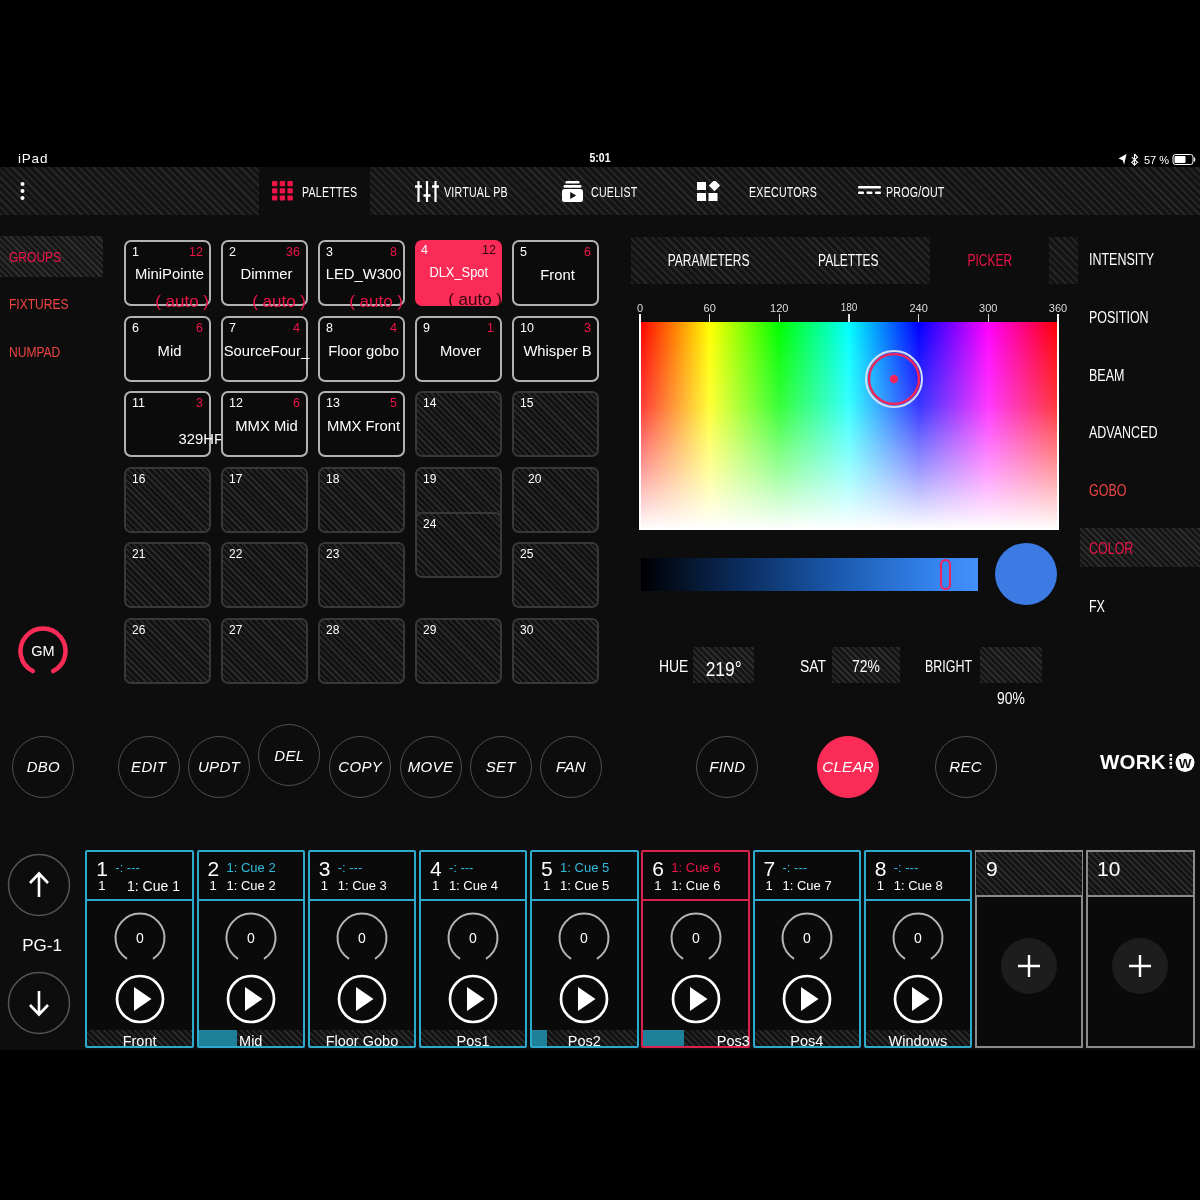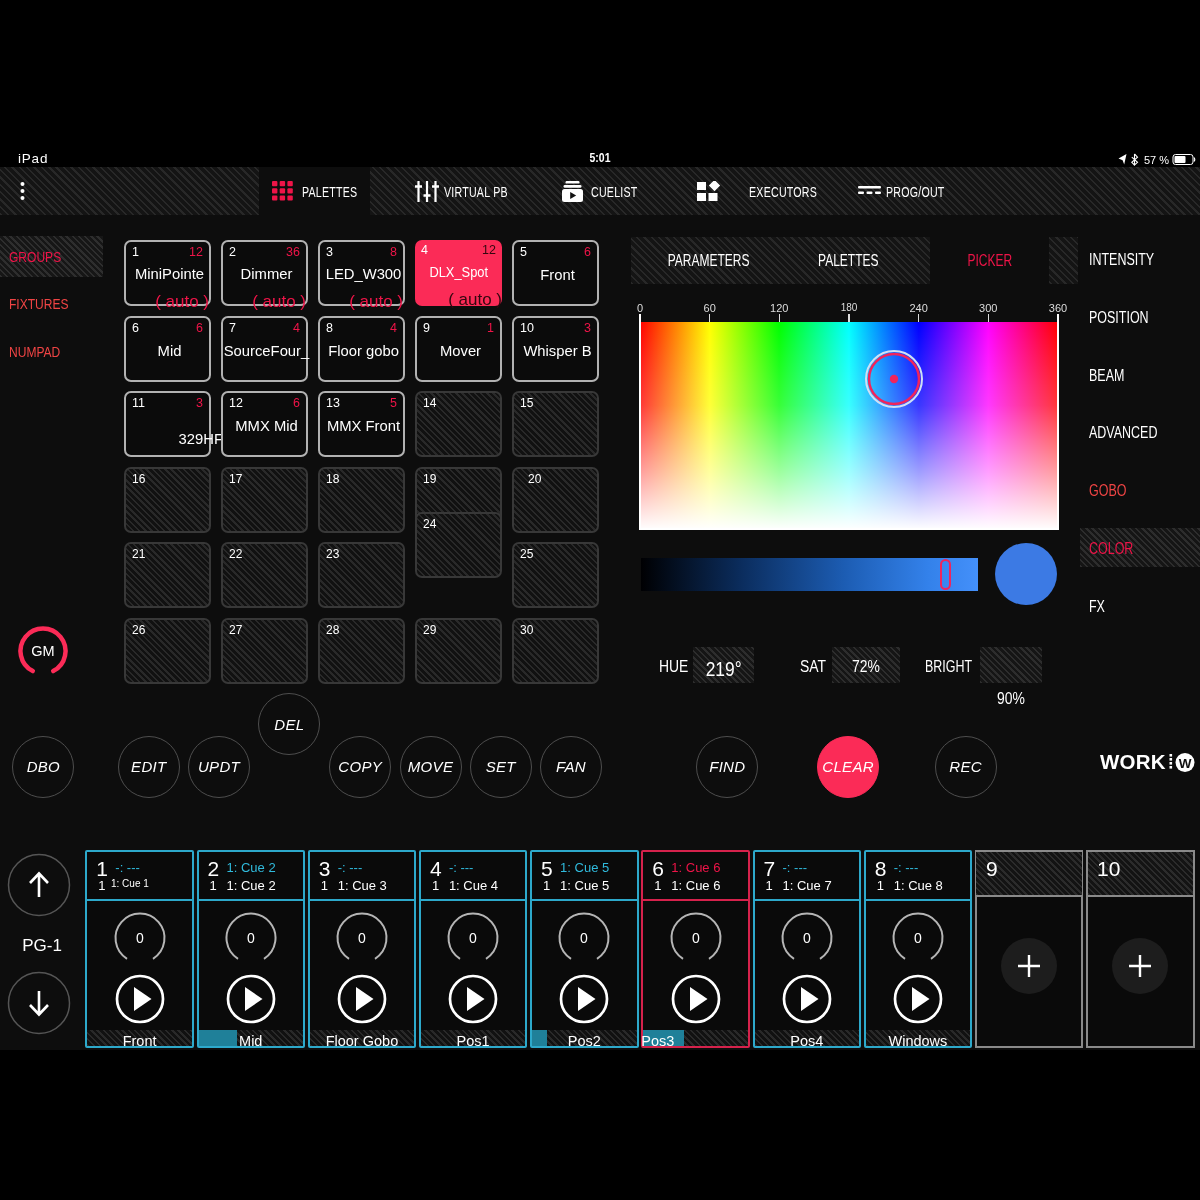--- a/index.html
+++ b/index.html
@@ -260,21 +260,21 @@
 <div class="menuitem" style="top:251px;color:#fff;"><span class="cx78">INTENSITY</span></div>
 <div class="menuitem" style="top:309px;color:#fff;"><span class="cx78">POSITION</span></div>
 <div class="menuitem" style="top:367px;color:#fff;"><span class="cx78">BEAM</span></div>
 <div class="menuitem" style="top:424px;color:#fff;"><span class="cx78">ADVANCED</span></div>
 <div class="menuitem" style="top:482px;color:#ef4444;"><span class="cx78">GOBO</span></div>
 <div class="menuitem" style="top:540px;color:#ee1448;"><span class="cx78">COLOR</span></div>
 <div class="menuitem" style="top:598px;color:#fff;"><span class="cx78">FX</span></div>
 <div class="rbtn" style="left:12.4px;top:735.5px;">DBO</div>
 <div class="rbtn" style="left:117.8px;top:735.5px;">EDIT</div>
 <div class="rbtn" style="left:188.0px;top:735.5px;">UPDT</div>
-<div class="rbtn" style="left:258.4px;top:693px;">DEL</div>
+<div class="rbtn" style="left:258.4px;top:724px;">DEL</div>
 <div class="rbtn" style="left:329.2px;top:735.5px;">COPY</div>
 <div class="rbtn" style="left:399.5px;top:735.5px;">MOVE</div>
 <div class="rbtn" style="left:469.7px;top:735.5px;">SET</div>
 <div class="rbtn" style="left:540.0px;top:735.5px;">FAN</div>
 <div class="rbtn" style="left:696.3px;top:735.5px;">FIND</div>
 <div class="rbtn" style="left:817.1px;top:735.5px;background:#fb2b57;border-color:#fb2b57;">CLEAR</div>
 <div class="rbtn" style="left:934.6px;top:735.5px;">REC</div>
 <svg class="abs" style="left:1100px;top:748px;" width="100" height="30">
 <text x="0" y="21" fill="#fff" font-size="20.5" font-weight="bold" font-family="Liberation Sans" letter-spacing="0.2">WORK</text>
 <rect x="69.5" y="6" width="2.6" height="2.6" fill="#fff"></rect>
@@ -291,21 +291,21 @@
 <div class="abs w" style="left:0px;top:936px;width:84px;text-align:center;font-size:17px;">PG-1</div>
 <svg class="abs" style="left:7px;top:971px;" width="64" height="64">
 <circle cx="32" cy="32" r="30.5" stroke="#555" stroke-width="1.5" fill="none"></circle>
 <path d="M32 20 V43 M23 34 L32 43.5 L41 34" stroke="#fff" stroke-width="2.6" fill="none"></path>
 </svg>
 <div class="abs" style="left:85.3px;top:850px;width:108.5px;height:198px;border:2px solid #2da9cb;border-radius:2px;background:#0a0a0a;"></div>
 <div class="abs" style="left:85.3px;top:898.5px;width:108.5px;height:2px;background:#2da9cb;"></div>
 <div class="abs w" style="left:96.3px;top:857px;font-size:21px;">1</div>
 <div class="abs" style="left:115.3px;top:860px;font-size:13px;color:#30bbdd;">-: ---</div>
 <div class="abs w" style="left:98.3px;top:878px;font-size:13px;">1</div>
-<div class="abs w" style="left:111px;top:878px;font-size:10px;">1: Cue 1</div>
+<div class="abs w" style="left:127px;top:878px;font-size:14px;">1: Cue 1</div>
 <svg class="abs" style="left:112.6px;top:911px;" width="54" height="54">
 <path d="M 14.02 47.78 A 24.5 24.5 0 1 1 39.98 47.78" stroke="#b5b5b5" stroke-width="2" fill="none"></path>
 <text x="27" y="32" fill="#fff" font-size="14" text-anchor="middle" font-family="Liberation Sans">0</text>
 </svg>
 <svg class="abs" style="left:114.6px;top:974px;" width="50" height="50">
 <circle cx="25" cy="25" r="23" stroke="#fff" stroke-width="2.7" fill="none"></circle>
 <path d="M 19 13 L 36.5 25 L 19 37 Z" fill="#fff"></path>
 </svg>
 <div class="abs hatch2" style="left:87.3px;top:1030px;width:104.5px;height:16px;background-color:#111;"></div>
 <div class="abs w" style="left:85.3px;top:1033px;width:108.5px;text-align:center;font-size:14.5px;">Front</div>
@@ -384,21 +384,21 @@
 <svg class="abs" style="left:668.5px;top:911px;" width="54" height="54">
 <path d="M 14.02 47.78 A 24.5 24.5 0 1 1 39.98 47.78" stroke="#b5b5b5" stroke-width="2" fill="none"></path>
 <text x="27" y="32" fill="#fff" font-size="14" text-anchor="middle" font-family="Liberation Sans">0</text>
 </svg>
 <svg class="abs" style="left:670.5px;top:974px;" width="50" height="50">
 <circle cx="25" cy="25" r="23" stroke="#fff" stroke-width="2.7" fill="none"></circle>
 <path d="M 19 13 L 36.5 25 L 19 37 Z" fill="#fff"></path>
 </svg>
 <div class="abs hatch2" style="left:643.3px;top:1030px;width:104.5px;height:16px;background-color:#111;"></div>
 <div class="abs" style="left:643.3px;top:1030px;width:41px;height:16px;background:#1f8099;"></div>
-<div class="abs w" style="left:641.3px;top:1033px;width:108.5px;text-align:left;font-size:14.5px;">Pos3</div>
+<div class="abs w" style="left:641.3px;top:1033px;width:108.5px;text-align:right;font-size:14.5px;">Pos3</div>
 <div class="abs" style="left:752.5px;top:850px;width:108.5px;height:198px;border:2px solid #2da9cb;border-radius:2px;background:#0a0a0a;"></div>
 <div class="abs" style="left:752.5px;top:898.5px;width:108.5px;height:2px;background:#2da9cb;"></div>
 <div class="abs w" style="left:763.5px;top:857px;font-size:21px;">7</div>
 <div class="abs" style="left:782.5px;top:860px;font-size:13px;color:#30bbdd;">-: ---</div>
 <div class="abs w" style="left:765.5px;top:878px;font-size:13px;">1</div>
 <div class="abs w" style="left:782.5px;top:878px;font-size:13px;">1: Cue 7</div>
 <svg class="abs" style="left:779.8px;top:911px;" width="54" height="54">
 <path d="M 14.02 47.78 A 24.5 24.5 0 1 1 39.98 47.78" stroke="#b5b5b5" stroke-width="2" fill="none"></path>
 <text x="27" y="32" fill="#fff" font-size="14" text-anchor="middle" font-family="Liberation Sans">0</text>
 </svg>

